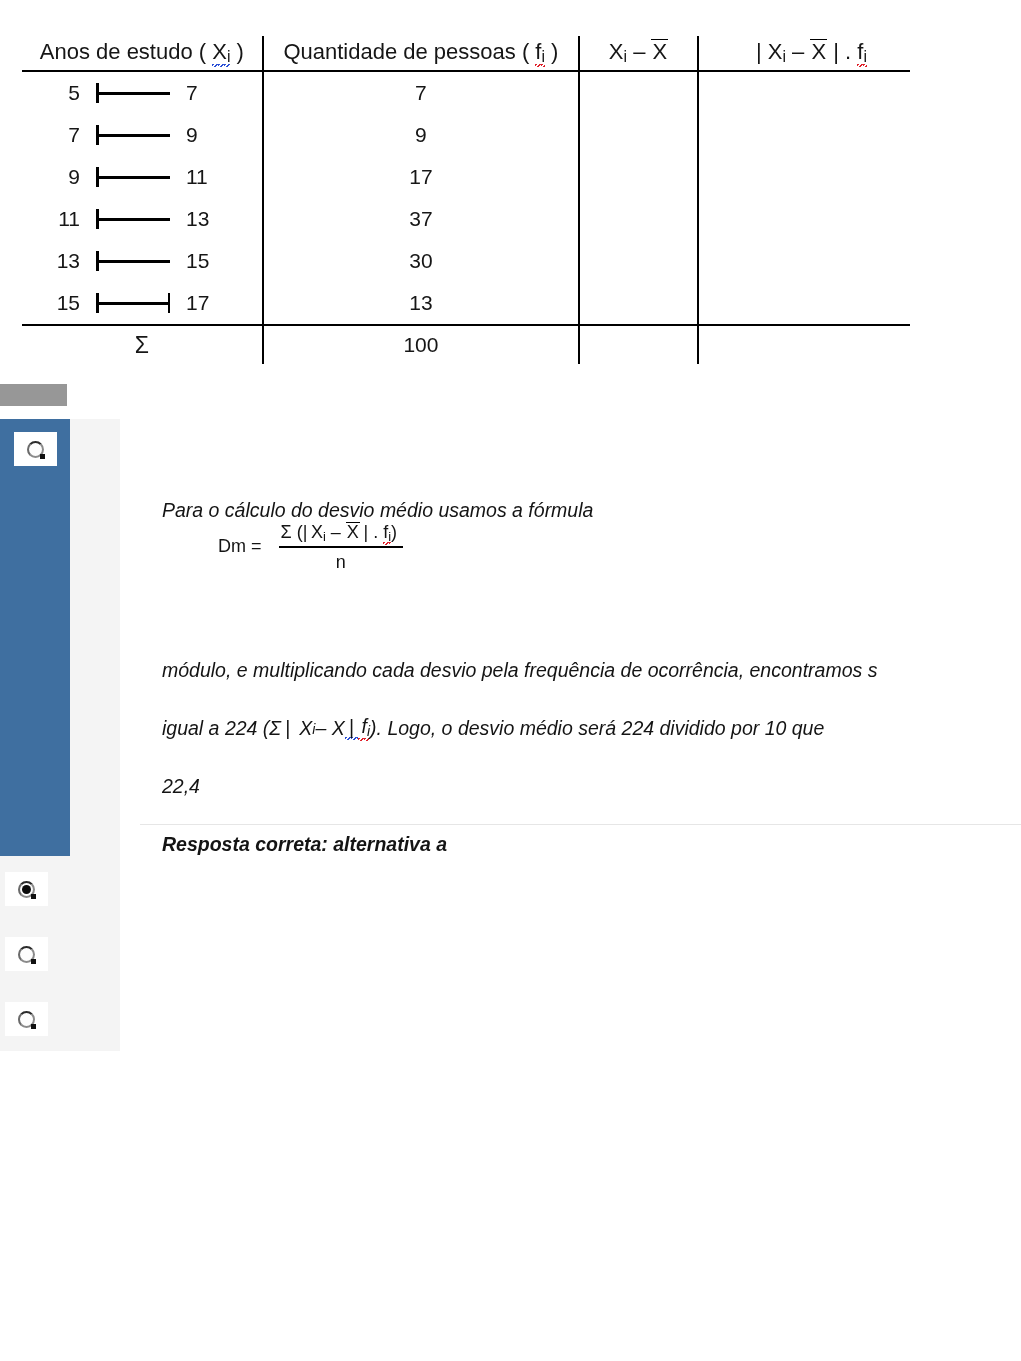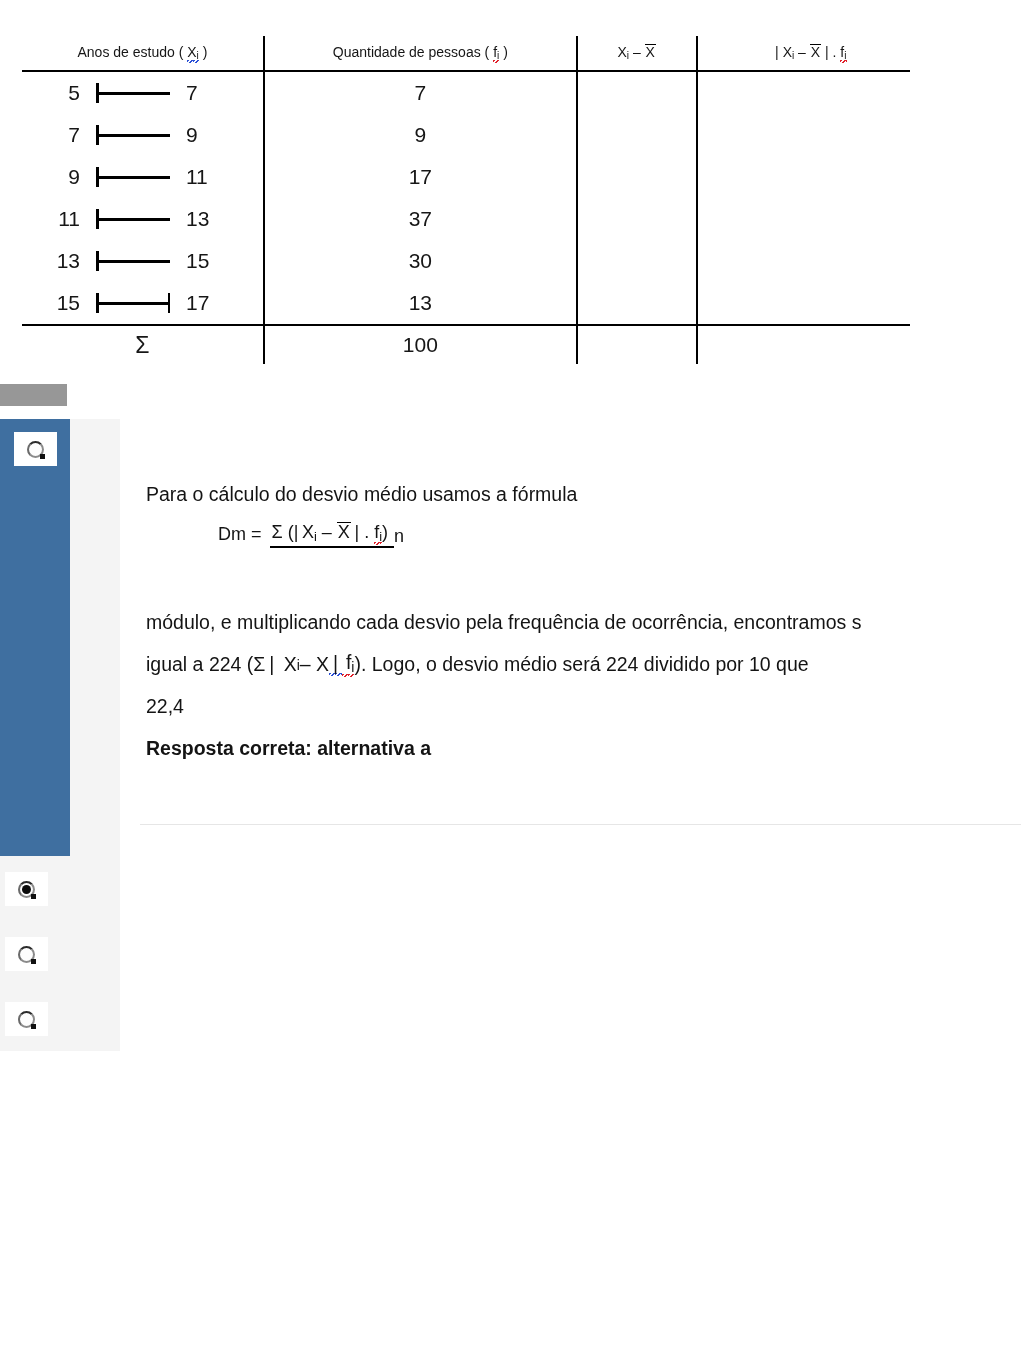--- a/index.html
+++ b/index.html
@@ -35,21 +35,21 @@
   }
   .tbl th, .tbl td {
     padding: 0;
     font-weight: normal;
     vertical-align: middle;
   }
   .hdr-row th {
     height: 34px;
     border-bottom: 2.5px solid #000;
     white-space: nowrap;
-    font-size: 14px;
+    font-size: 22px;
     text-align: center;
   }
   .vsep { border-left: 2.5px solid #000; }
   .hdr-c1 { width: 243px; text-align: center; }
   .hdr-c2 { width: 318px; text-align: center; margin-top: 36px; }
   .hdr-c3 { width: 122px; text-align: center; }
   .hdr-c4 { width: 205px; text-align: left; padding-left: 14px !important; }
 
   .body-row td { height: 42px; }
   .body-row td.c2, .body-row td.c3, .body-row td.c4 { text-align: center; }
@@ -232,38 +232,40 @@
     position: absolute;
     left: 146px;
     top: 55px;
     width: 875px;
     font-size: 19.5px;
     line-height: 1.0;
     color: #141414;
   }
   .para {
     white-space: nowrap;
-    margin: 0;
+    margin: 16px;
     height: 42px;
     display: flex;
     align-items: center;
+    font-style: italic;
   }
   #formula-line {
     position: absolute;
     left: 218px;
     top: 103px;
     font-size: 18px;
     color: #141414;
     white-space: nowrap;
   }
   .frac {
     display: inline-flex;
+    flex-direction: column;
     align-items: center;
     vertical-align: middle;
-    margin-left: 3px;
+    margin-left: 12px;
   }
   .frac .num {
     border-bottom: 2px solid #000;
     padding: 0 6px 2px 2px;
     white-space: nowrap;
   }
   .frac .den {
     padding-top: 4px;
   }
   .bars { font-weight: 300; }

